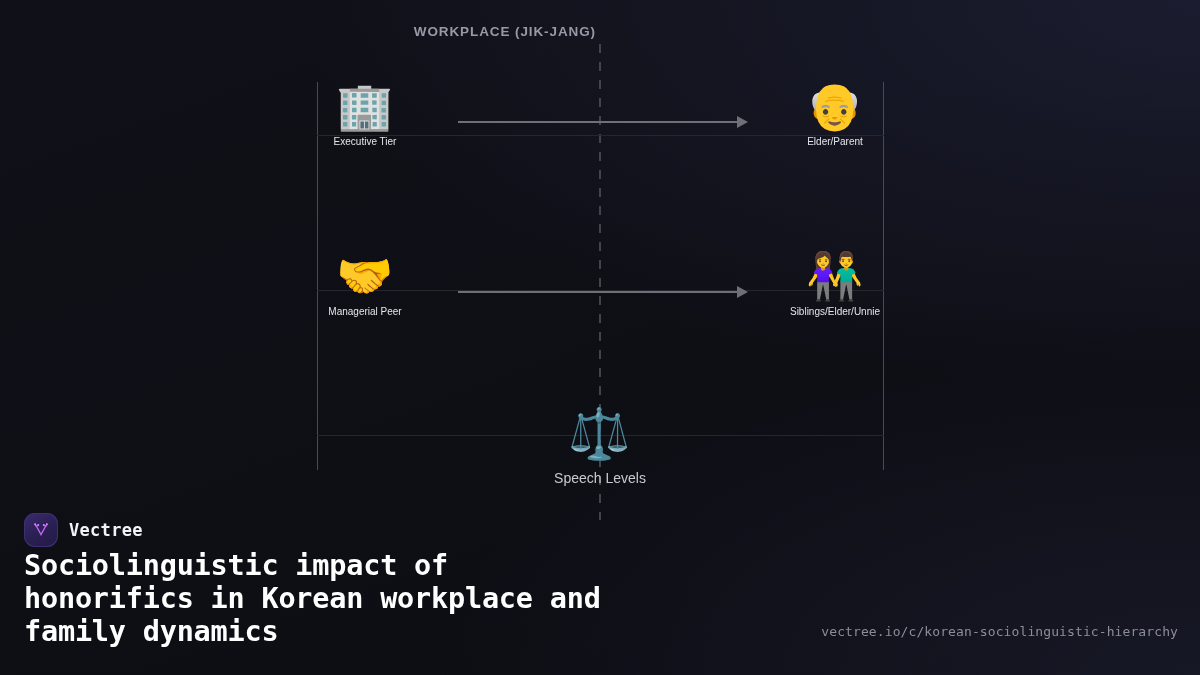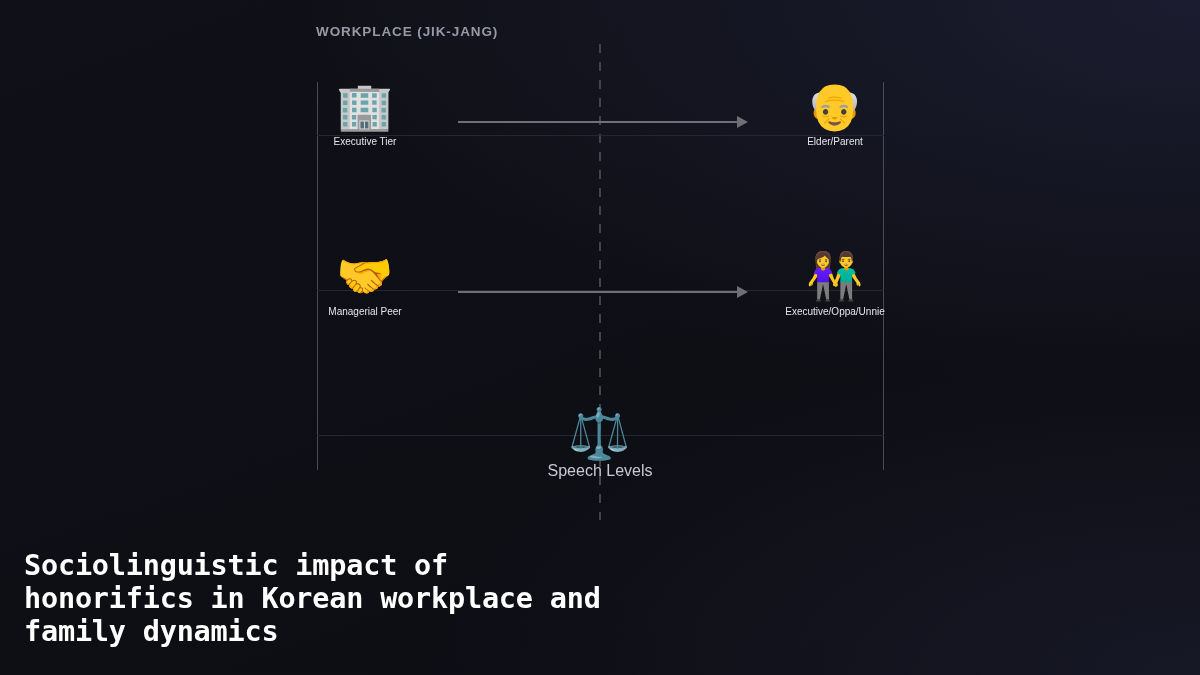--- a/index.html
+++ b/index.html
@@ -18,21 +18,21 @@
       radial-gradient(110% 85% at 100% 100%, #171826 0%, rgba(23,24,38,0) 58%),
       linear-gradient(160deg,#101118 0%, #0e0f15 55%, #0c0d12 100%);
   }
 
   
   #diagram{ position:absolute; left:0; top:0; width:1200px; height:505px; }
 
   .col-header{
     position:absolute; top:24px;
     font-size:13.5px; font-weight:bold; letter-spacing:.9px;
-    color:#9699a6; white-space:nowrap; text-align:left;
+    color:#9699a6; white-space:nowrap; text-align:right;
   }
   #hdr-workplace{ left:316px; width:280px; }
   #hdr-family{   left:664px; width:280px; }
 
   
   .rail{ position:absolute; top:82px; height:388px; width:1px; background:#4a4b52; }
   #rail-left{  left:317px; }
   #rail-right{ left:883px; }
 
   
@@ -61,21 +61,21 @@
   }
 
   #node-exec    { left:270px; top:80px; }
   #node-elder   { left:740px; top:80px; }
   #node-peer    { left:270px; top:250px; }
   #node-sibling { left:740px; top:250px; }
 
   
   #node-speech{ position:absolute; left:505px; top:406px; width:190px; text-align:center; }
   #node-speech .glyph{ font-size:50px; line-height:56px; font-family:"DejaVu Sans", sans-serif; display:block; }
-  #node-speech .caption{ display:block; margin-top:0; font-size:16px; color:#c8cad2; white-space:nowrap; }
+  #node-speech .caption{ display:block; margin-top:8px; font-size:14px; color:#c8cad2; white-space:nowrap; }
 
   
   .connector{ position:absolute; height:12px; }
   #conn-1{ left:458px; top:116px; width:290px; }
   #conn-2{ left:458px; top:286px; width:290px; }
   .connector .shaft{
     position:absolute; left:0; top:5px; height:1.5px; width:calc(100% - 10px);
     background:#6e7078;
   }
   .connector .head{
@@ -142,21 +142,21 @@
       <span class="caption">Elder/Parent</span>
     </div>
 
     <div class="node" id="node-peer">
       <span class="glyph">🤝</span>
       <span class="caption">Managerial Peer</span>
     </div>
 
     <div class="node" id="node-sibling">
       <span class="glyph">👫</span>
-      <span class="caption">Executive/Oppa/Unnie</span>
+      <span class="caption">Siblings/Elder/Unnie</span>
     </div>
 
     <div id="node-speech">
       <span class="glyph">⚖️</span>
       <span class="caption">Speech Levels</span>
     </div>
 
     <div class="connector" id="conn-1">
       <div class="shaft"></div>
       <div class="head"></div>
@@ -164,21 +164,42 @@
 
     <div class="connector" id="conn-2">
       <div class="shaft"></div>
       <div class="head"></div>
     </div>
 
   </div>
 
   <div id="footer">
 
+    <div id="brand">
+      <div id="brand-logo">
+        <svg width="20" height="20" viewBox="0 0 24 24" aria-hidden="true">
+          <g stroke="#c063f5" stroke-width="1.7" stroke-linecap="round" fill="none">
+            <path d="M6.5 7.5 L12 17.5 L17.5 7.5"></path>
+            <path d="M6.5 7.5 L5 5.2"></path>
+            <path d="M6.5 7.5 L8.6 6.1"></path>
+            <path d="M17.5 7.5 L19 5.2"></path>
+            <path d="M17.5 7.5 L15.4 6.1"></path>
+          </g>
+          <g fill="#d98cff">
+            <circle cx="5" cy="5.0" r="1.15"></circle>
+            <circle cx="8.8" cy="5.9" r="1.0"></circle>
+            <circle cx="19" cy="5.0" r="1.15"></circle>
+            <circle cx="15.2" cy="5.9" r="1.0"></circle>
+          </g>
+        </svg>
+      </div>
+      <span id="brand-name">Vectree</span>
+    </div>
 
     <div id="title">Sociolinguistic impact of
 honorifics in Korean workplace and
 family dynamics</div>
 
+    <div id="url">vectree.io/c/korean-sociolinguistic-hierarchy</div>
 
   </div>
 
 </div>
 
 </body></html>

